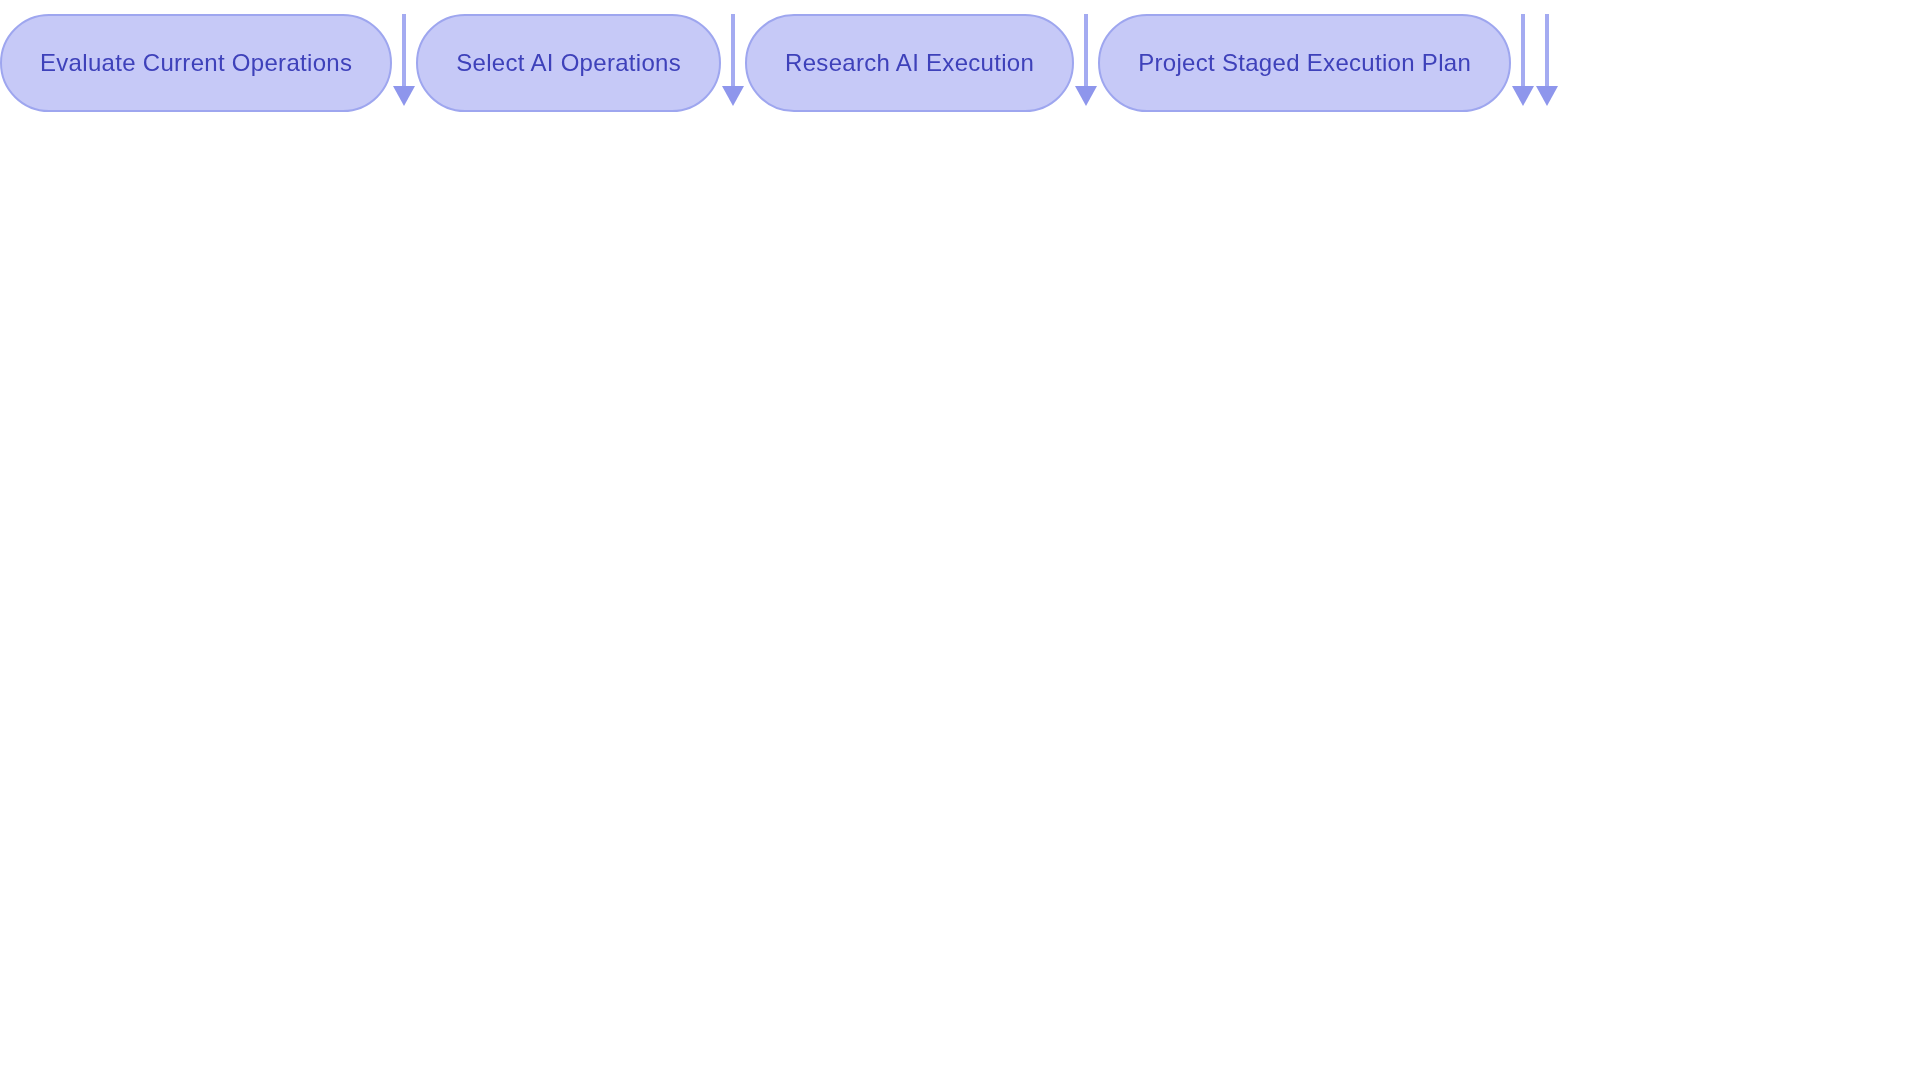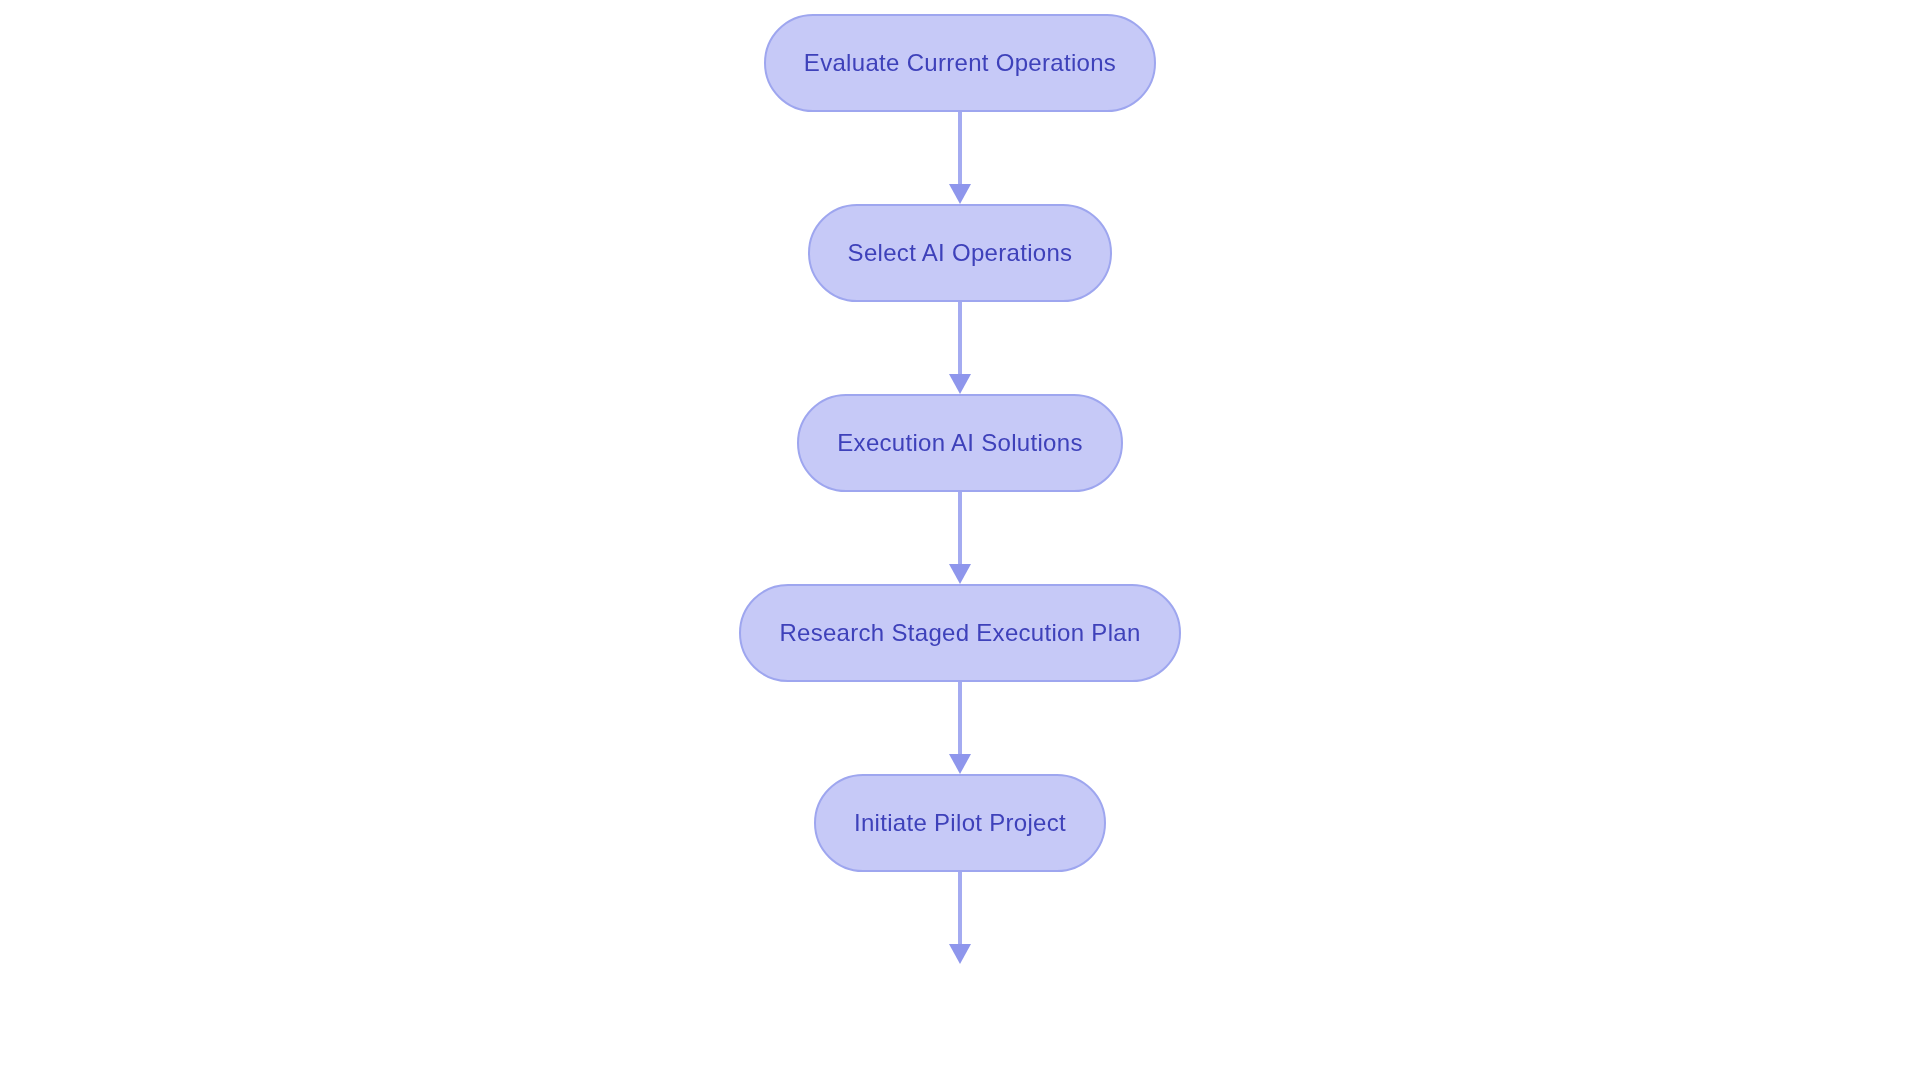--- a/index.html
+++ b/index.html
@@ -15,22 +15,22 @@
     width: 1920px;
     height: 1083px;
     background: var(--bg);
     overflow: hidden;
     font-family: "Liberation Sans", sans-serif;
   }
   .canvas {
     width: 1920px;
     height: 1083px;
     display: flex;
-    flex-direction: column;
-    align-items: center;
+    flex-direction: row;
+    align-items: flex-start;
     padding-top: 14px;
   }
   .node {
     height: 98px;
     min-width: 190px;
     padding: 0 38px;
     display: flex;
     align-items: center;
     justify-content: center;
     background: var(--node-fill);
@@ -85,40 +85,37 @@
   <div class="node">
     <span class="node-label">Select AI Operations</span>
   </div>
 
   <div class="connector">
     <div class="arrow-stem"></div>
     <div class="arrow-head"></div>
   </div>
 
   <div class="node">
-    <span class="node-label">Execution AI Solutions</span>
+    <span class="node-label">Research AI Execution</span>
   </div>
 
   <div class="connector">
     <div class="arrow-stem"></div>
     <div class="arrow-head"></div>
   </div>
 
   <div class="node">
-    <span class="node-label">Research Staged Execution Plan</span>
+    <span class="node-label">Project Staged Execution Plan</span>
   </div>
 
   <div class="connector">
     <div class="arrow-stem"></div>
     <div class="arrow-head"></div>
   </div>
 
-  <div class="node">
-    <span class="node-label">Initiate Pilot Project</span>
-  </div>
 
   <div class="connector">
     <div class="arrow-stem"></div>
     <div class="arrow-head"></div>
   </div>
 
 
 </div>
 
 </body></html>

